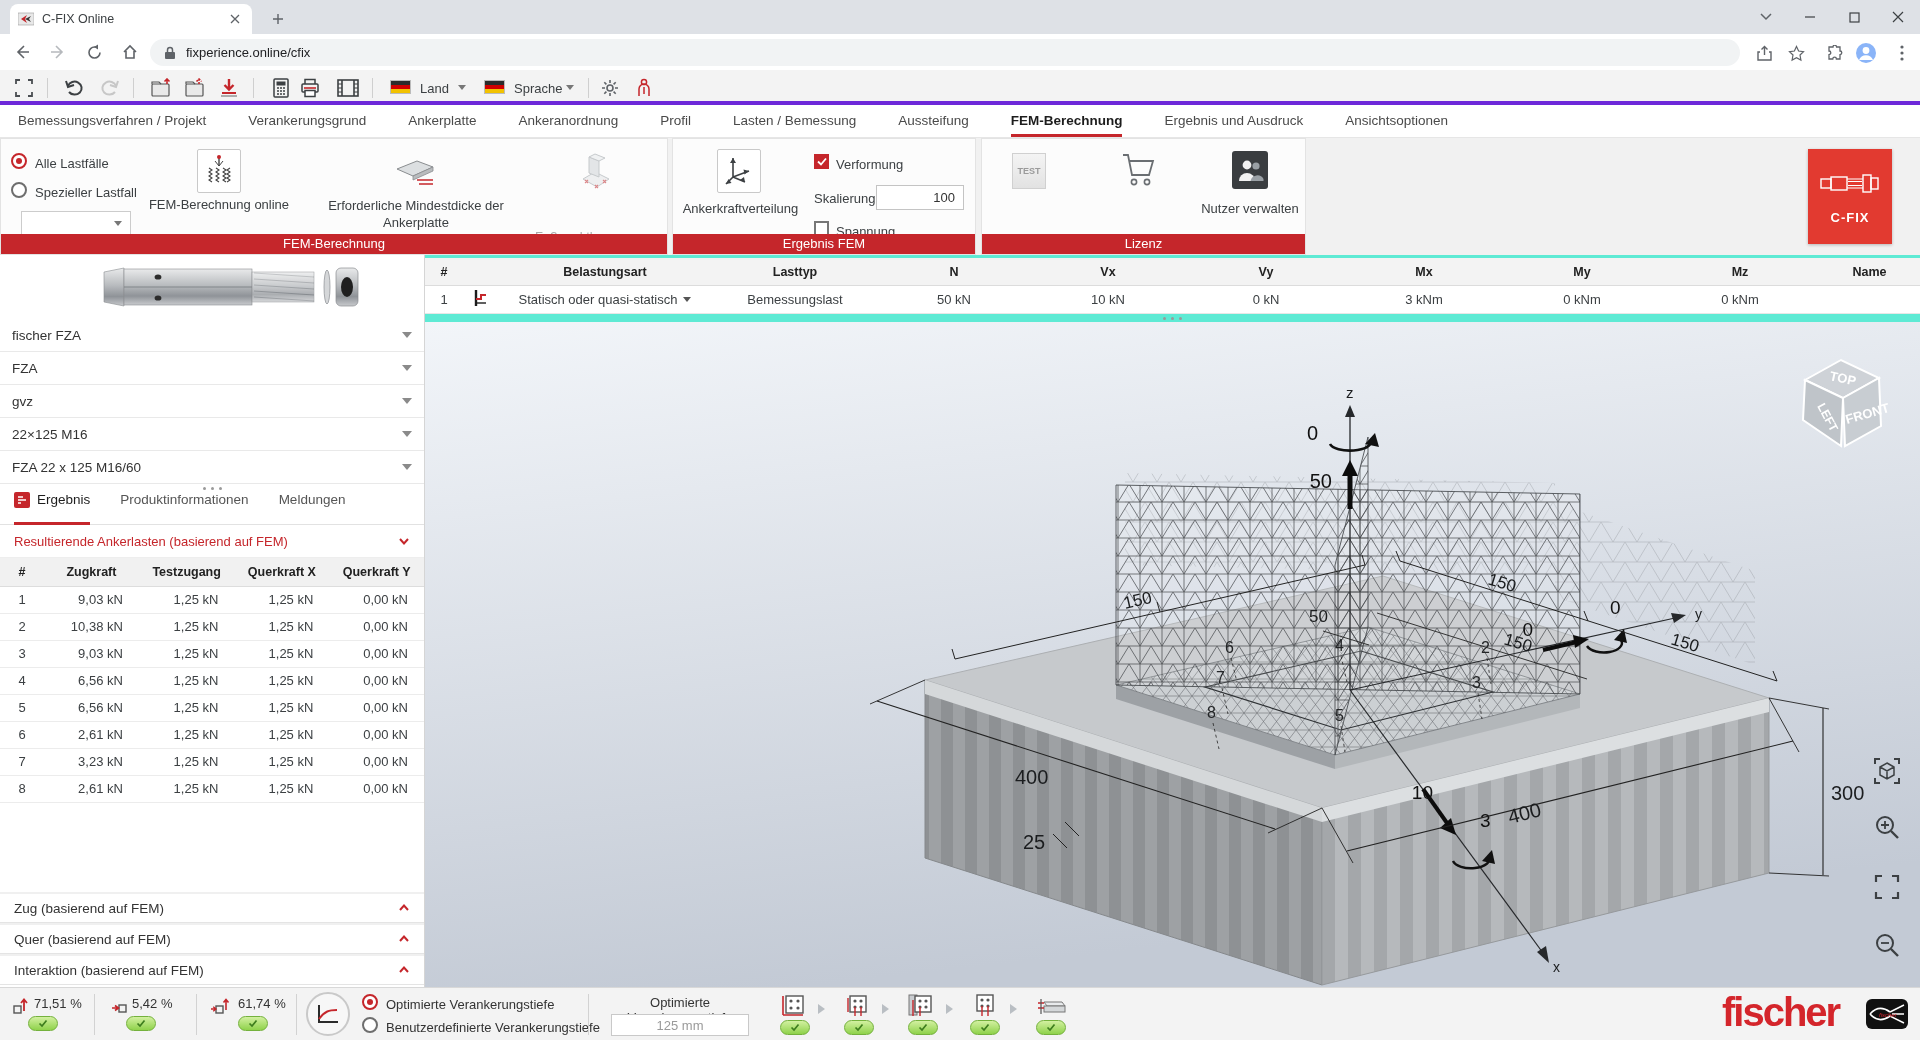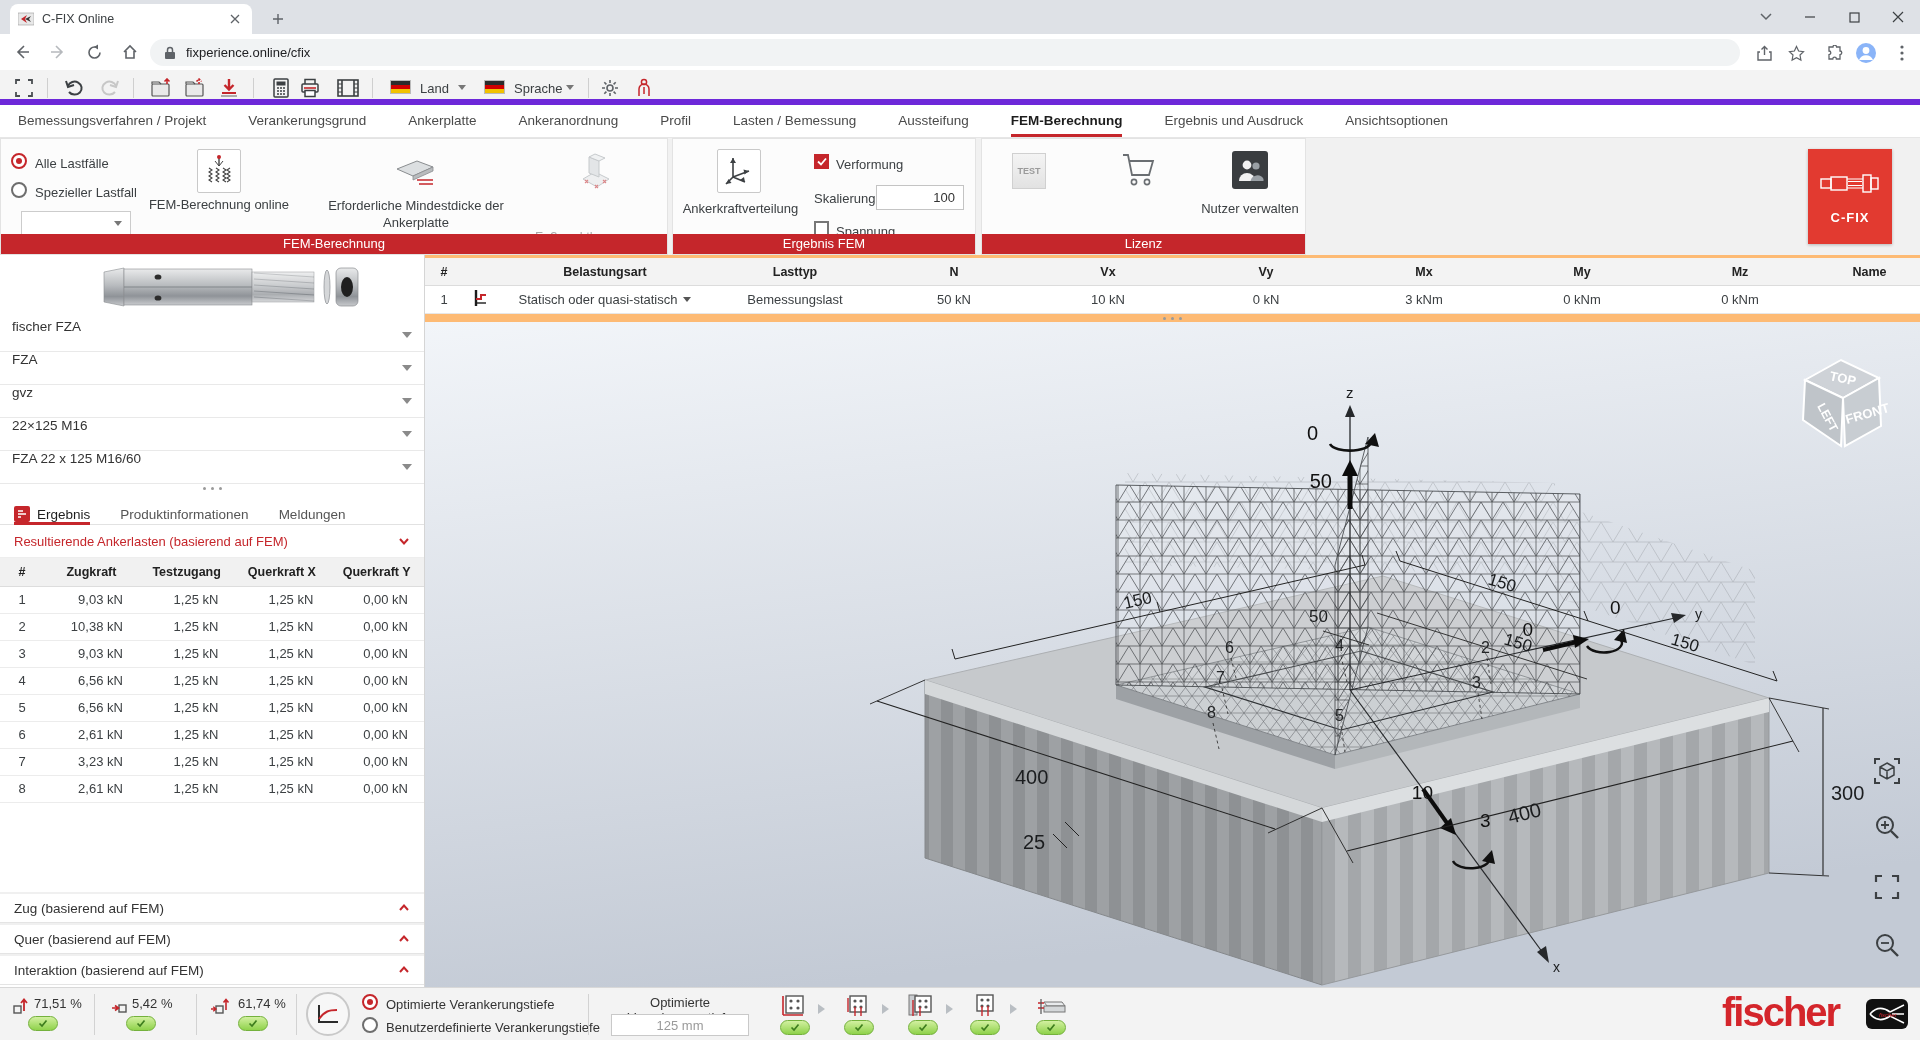--- a/index.html
+++ b/index.html
@@ -1,34 +1,34 @@
 <!DOCTYPE html>
 <html><head>
 <meta charset="utf-8">
 <style>
   * { margin:0; padding:0; box-sizing:border-box; }
   html,body { font-family:"Liberation Sans", sans-serif; }
-  .screen { position:relative; width:1920px; height:1040px; background:#fdba74; overflow:hidden; font-size:13px; color:#3c4043; }
+  .screen { position:relative; width:1920px; height:1040px; background:#5eead4; overflow:hidden; font-size:13px; color:#3c4043; }
   .abs { position:absolute; }
 
   
   .tabstrip { position:absolute; left:0; top:0; width:1920px; height:34px; background:#dee1e6; }
   .tab { position:absolute; left:10px; top:4px; width:242px; height:30px; background:#fff; border-radius:8px 8px 0 0; display:flex; align-items:center; padding:0 8px; }
   .tab-title { flex:1; font-size:12.5px; color:#3c4043; white-space:nowrap; overflow:hidden; margin-left:8px; }
   .tab-x { width:18px; height:18px; display:flex; align-items:center; justify-content:center; border-radius:50%; }
   .newtab { position:absolute; left:266px; top:7px; width:24px; height:24px; display:flex; align-items:center; justify-content:center; border-radius:50%; }
   .wctl { position:absolute; top:0; height:34px; width:44px; display:flex; align-items:center; justify-content:center; }
   .urlbar { position:absolute; left:0; top:34px; width:1920px; height:36px; background:#fff; display:flex; align-items:center; }
   .navbtn { width:28px; height:28px; margin-left:8px; display:flex; align-items:center; justify-content:center; border-radius:50%; }
   .omnibox { position:absolute; left:150px; top:5px; width:1590px; height:27px; background:#f1f3f4; border-radius:14px; display:flex; align-items:center; padding:0 14px; }
   .url-text { font-size:13px; color:#202124; margin-left:10px; }
   .uicon { position:absolute; top:7px; width:24px; height:24px; display:flex; align-items:center; justify-content:center; }
 
   
-  .apptb { position:absolute; left:0; top:70px; width:1920px; height:35px; background:#f3f3f3; border-bottom:6px solid #6d28d9; }
+  .apptb { position:absolute; left:0; top:70px; width:1920px; height:35px; background:#f3f3f3; border-bottom:4px solid #6d28d9; }
   .tbi { position:absolute; top:6px; width:24px; height:24px; display:flex; align-items:center; justify-content:center; }
   .tbdiv { position:absolute; top:8px; width:1px; height:20px; background:#cfcfcf; }
   .flag { position:absolute; top:10px; width:21px; height:14px; border:1px solid #bbb; display:flex; flex-direction:column; }
   .flag i { flex:1; }
   .tblabel { position:absolute; top:11px; font-size:13px; color:#3c4043; }
   .caret { position:absolute; top:15px; width:0; height:0; border-left:4px solid transparent; border-right:4px solid transparent; border-top:5px solid #777; }
 
   
   .navtabs { position:absolute; left:0; top:105px; width:1920px; height:33px; background:#fff; border-bottom:1px solid #e6e6e6; display:flex; align-items:stretch; padding-left:18px; }
   .ntab { display:flex; align-items:center; margin-right:42px; font-size:13.5px; color:#4a4a4a; border-bottom:3px solid transparent; padding-top:2px; white-space:nowrap; }
@@ -45,24 +45,24 @@
   .iconbtn { border:1px solid #c9c9c9; background:#fff; border-radius:2px; display:flex; align-items:center; justify-content:center; }
   .cb { width:15px; height:15px; border:2px solid #777; background:#fff; display:inline-flex; align-items:center; justify-content:center; }
   .cb.on { background:#c5262b; border-color:#c5262b; }
   .rinput { border:1px solid #c4c4c4; background:#fff; height:25px; font-size:13px; text-align:right; padding:0 8px; font-family:"Liberation Sans",sans-serif; color:#333; }
   .graylab { color:#a9a9a9;margin-top:32px; }
   .cfixlogo { position:absolute; left:1808px; top:11px; width:84px; height:95px; background:#e23a30; display:flex; flex-direction:column; align-items:center; justify-content:center; box-shadow:0 1px 3px rgba(0,0,0,.25); }
   .cfixlogo span { color:#fff; font-size:13px; font-weight:bold; letter-spacing:1px; margin-top:12px; }
 
   
   .sidebar { position:absolute; left:0; top:255px; width:425px; height:732px; background:#fff; border-right:1px solid #d5d5d5; }
-  .selrow { position:relative; height:33px; border-bottom:1px solid #e9e9e9; display:flex; align-items:flex-start; padding:0 12px; font-size:13.5px; color:#333; }
+  .selrow { position:relative; height:33px; border-bottom:1px solid #e9e9e9; display:flex; align-items:center; padding:0 12px; font-size:13.5px; color:#333; }
   .selrow .sc { position:absolute; right:12px; top:13px; width:0; height:0; border-left:5px solid transparent; border-right:5px solid transparent; border-top:6px solid #8a8a8a; }
   .stabs { display:flex; align-items:center; height:33px; border-bottom:1px solid #e2e2e2; padding-left:14px; }
-  .stab { font-size:13.5px; color:#555; margin-right:30px; height:33px; display:flex; align-items:flex-end; border-bottom:3px solid transparent; }
+  .stab { font-size:13.5px; color:#555; margin-right:30px; height:33px; display:flex; align-items:flex-start; border-bottom:3px solid transparent; }
   .stab.active { color:#1d1d1d; border-bottom-color:#c5262b; }
   .secthead { height:33px; display:flex; align-items:center; padding:0 14px; color:#c5262b; font-size:13px; border-bottom:1px solid #eee; position:relative; }
   .chev { position:absolute; right:14px; width:12px; height:12px; }
   .stable { width:100%; border-collapse:collapse; }
   .stable th { background:#f1f1f1; font-size:12.5px; color:#222; font-weight:bold; height:28px; border-bottom:1px solid #ddd; }
   .stable td { font-size:13px; color:#3c4043; height:27px; border-bottom:1px solid #ececec; text-align:right; padding-right:16px; }
   .stable th:first-child, .stable td:first-child { text-align:center; padding-right:0; }
   .collrow { height:31px; display:flex; align-items:center; padding:0 14px; font-size:13.5px; color:#333; background:#fff; border-top:2px solid #f0f0f0; border-bottom:1px solid #e4e4e4; position:relative; }
   .dots3 { display:flex; gap:5px; justify-content:center; }
   .dots3 i { width:3px; height:3px; border-radius:50%; background:#9a9a9a; }

